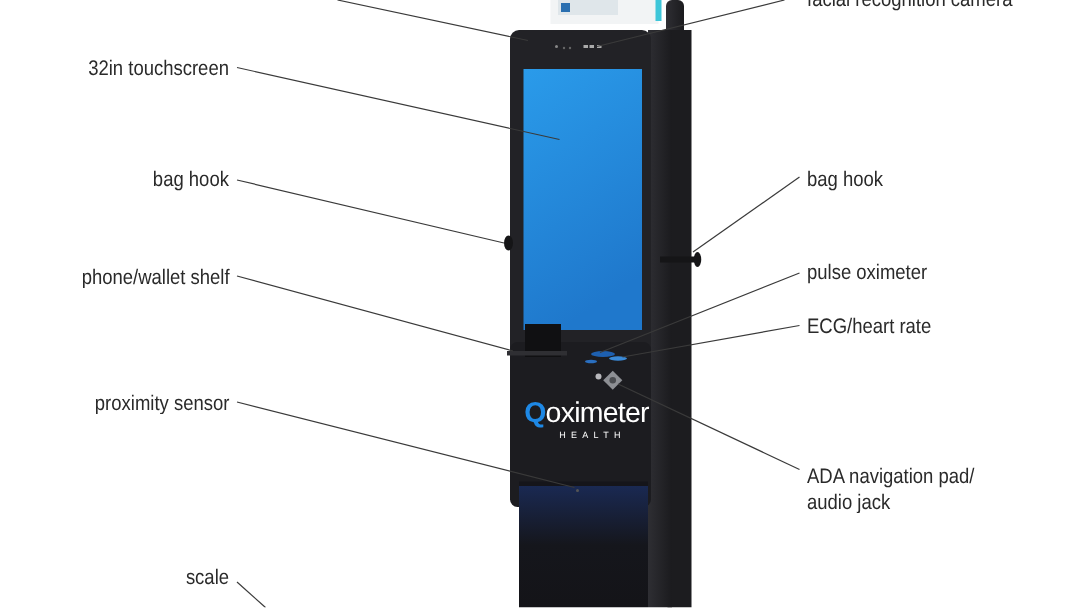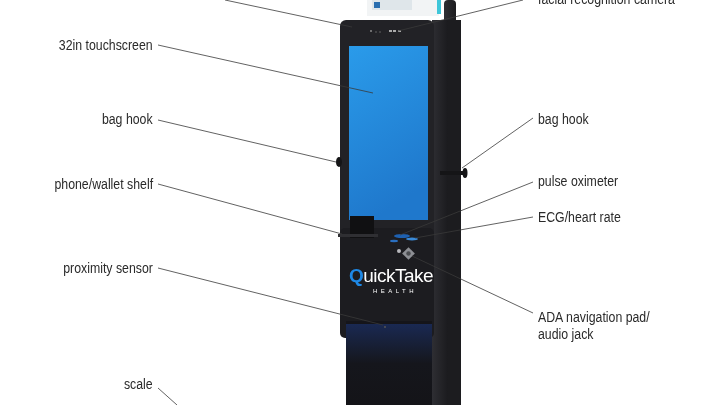--- a/index.html
+++ b/index.html
@@ -116,21 +116,21 @@
       <line x1="158" y1="388" x2="177" y2="405"></line>
       <line x1="523" y1="0" x2="398" y2="31"></line>
       <line x1="533" y1="118" x2="462" y2="168"></line>
       <line x1="533" y1="182" x2="400" y2="235"></line>
       <line x1="533" y1="217" x2="415" y2="238"></line>
       <line x1="533" y1="313" x2="412" y2="256"></line>
     </g>
   </svg>
 
   <div class="logo">
-    <span class="logo-main"><span class="logo-q">Q</span><span>uickTake</span></span>
+    <span class="logo-main"><span class="logo-q">Q</span><span>oximeter</span></span>
     <span class="logo-sub">HEALTH</span>
   </div>
 
   <div class="label right" style="right:567px; top:37px;">32in touchscreen</div>
   <div class="label right" style="right:567px; top:111px;">bag hook</div>
   <div class="label right" style="right:567px; top:176px;">phone/wallet shelf</div>
   <div class="label right" style="right:567px; top:260px;">proximity sensor</div>
   <div class="label right" style="right:567px; top:376px;">scale</div>
 
   <div class="label left" style="left:538px; top:-9px;">facial recognition camera</div>

